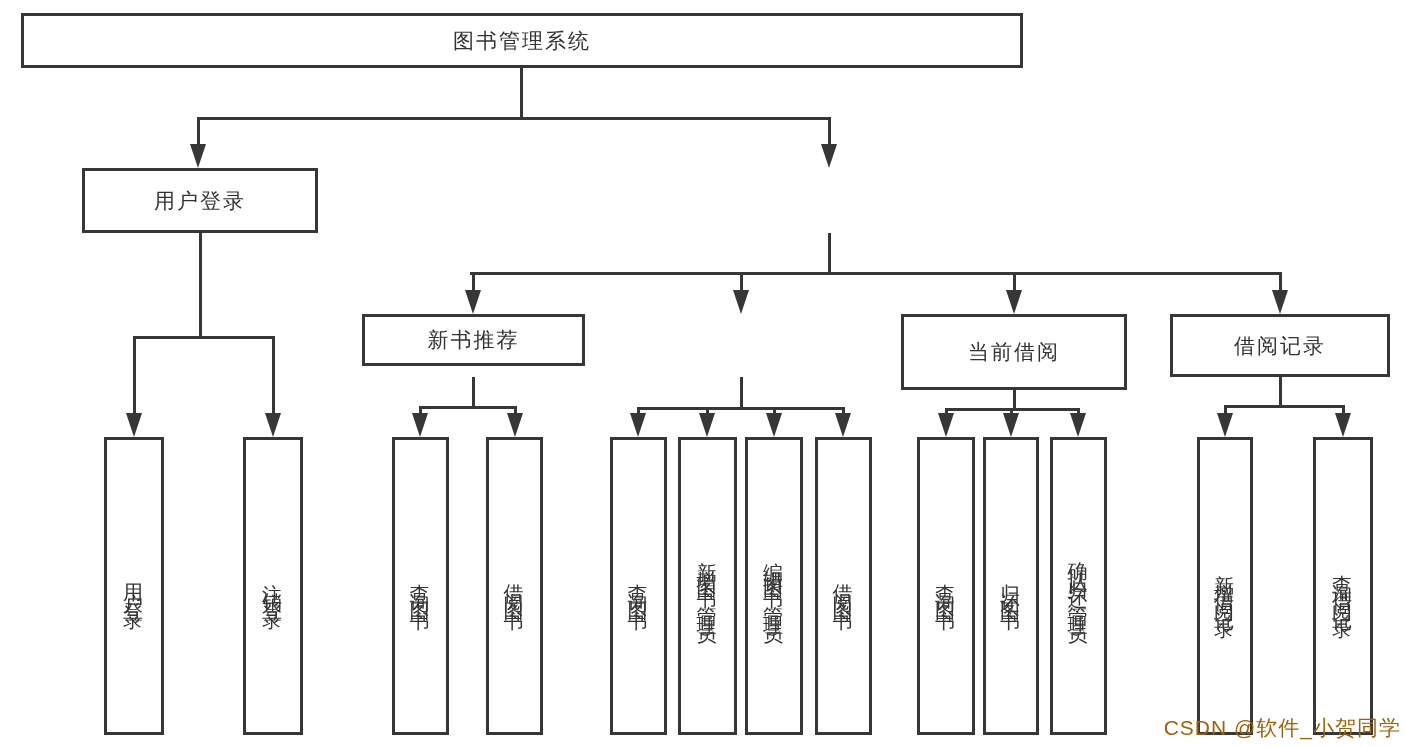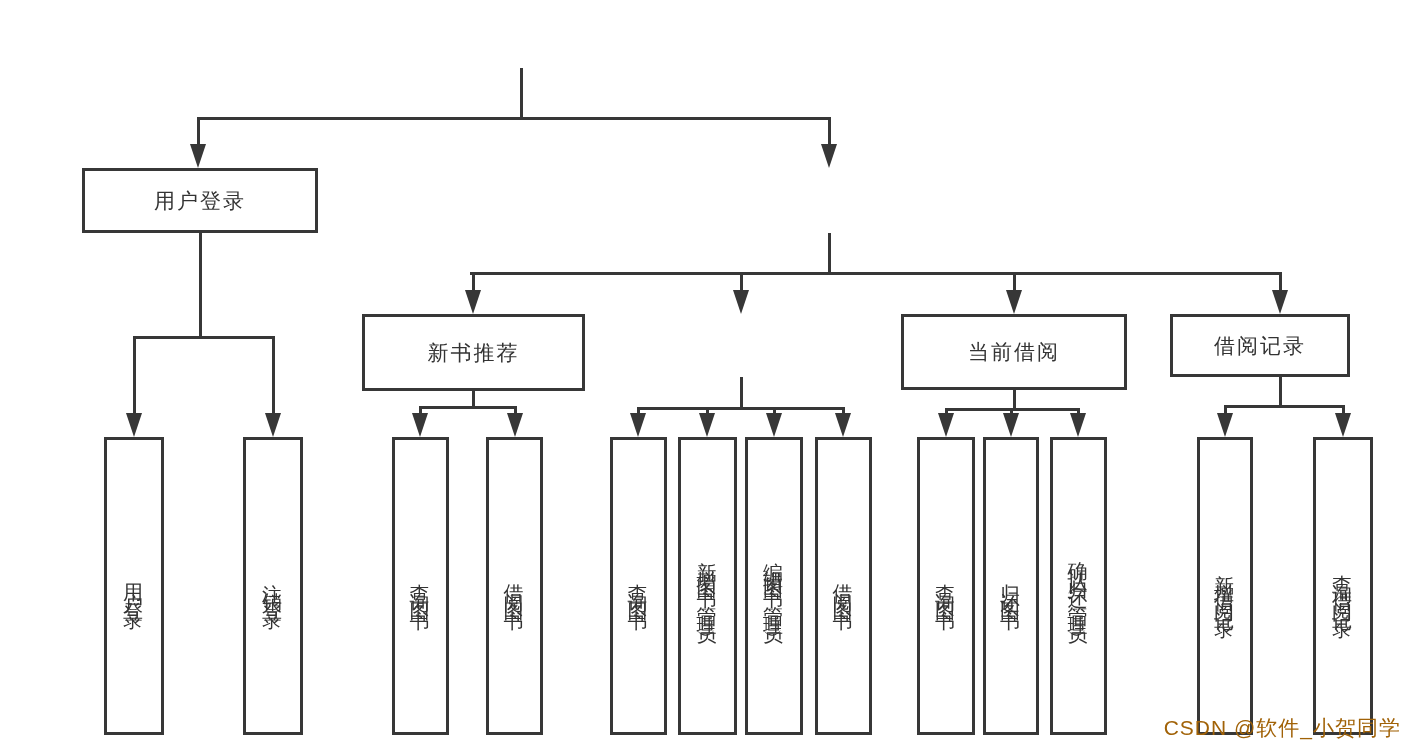--- a/index.html
+++ b/index.html
@@ -39,20 +39,23 @@
     position:absolute; right:4px; bottom:5px;
     font-size:21px; color:#a16207; letter-spacing:1px;
     z-index:5; white-space:nowrap;
   }
 </style>
 </head>
 <body>
 
 <div class="canvas">
 
+  <div class="box" style="left:21px; top:13px; width:1002px; height:55px;">
+    <span class="lbl">图书管理系统</span>
+  </div>
 
   <div class="vl" style="left:520px; top:68px; height:49px;"></div>
   <div class="hl" style="left:197px; top:117px; width:634px;"></div>
   <div class="vl" style="left:197px; top:117px; height:33px;"></div>
   <div class="ar" style="left:190px; top:144px;"></div>
   <div class="vl" style="left:828px; top:117px; height:33px;"></div>
   <div class="ar" style="left:821px; top:144px;"></div>
 
   <div class="box" style="left:82px; top:168px; width:236px; height:65px;">
     <span class="lbl">用户登录</span>
@@ -69,27 +72,27 @@
   <div class="hl" style="left:470px; top:272px; width:812px;"></div>
   <div class="vl" style="left:472px; top:272px; height:22px;"></div>
   <div class="ar" style="left:465px; top:290px;"></div>
   <div class="vl" style="left:740px; top:272px; height:22px;"></div>
   <div class="ar" style="left:733px; top:290px;"></div>
   <div class="vl" style="left:1013px; top:272px; height:22px;"></div>
   <div class="ar" style="left:1006px; top:290px;"></div>
   <div class="vl" style="left:1279px; top:272px; height:22px;"></div>
   <div class="ar" style="left:1272px; top:290px;"></div>
 
-  <div class="box" style="left:362px; top:314px; width:223px; height:77px;justify-content:center;">
+  <div class="box" style="left:362px; top:314px; width:223px; height:52px;justify-content:center;">
     <span class="lbl">新书推荐</span>
   </div>
   <div class="box" style="left:901px; top:314px; width:226px; height:76px;">
     <span class="lbl">当前借阅</span>
   </div>
-  <div class="box" style="left:1170px; top:314px; width:180px; height:63px;">
+  <div class="box" style="left:1170px; top:314px; width:220px; height:63px;">
     <span class="lbl">借阅记录</span>
   </div>
 
   <div class="vl" style="left:472px; top:377px; height:31px;"></div>
   <div class="hl" style="left:419px; top:406px; width:98px;"></div>
   <div class="vl" style="left:419px; top:406px; height:11px;"></div>
   <div class="ar" style="left:412px; top:413px;"></div>
   <div class="vl" style="left:514px; top:406px; height:11px;"></div>
   <div class="ar" style="left:507px; top:413px;"></div>
 

